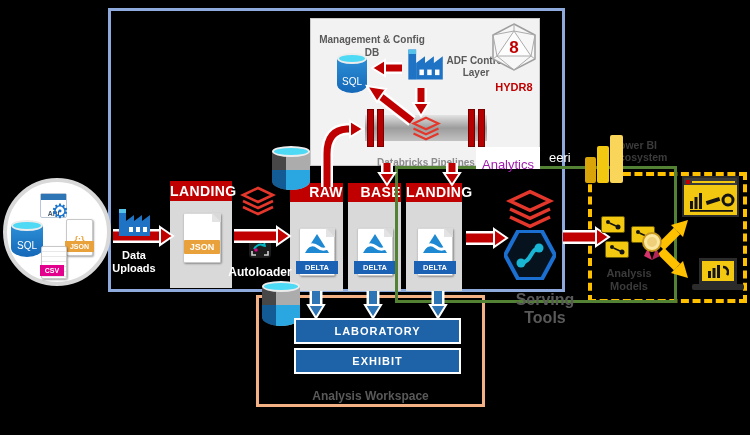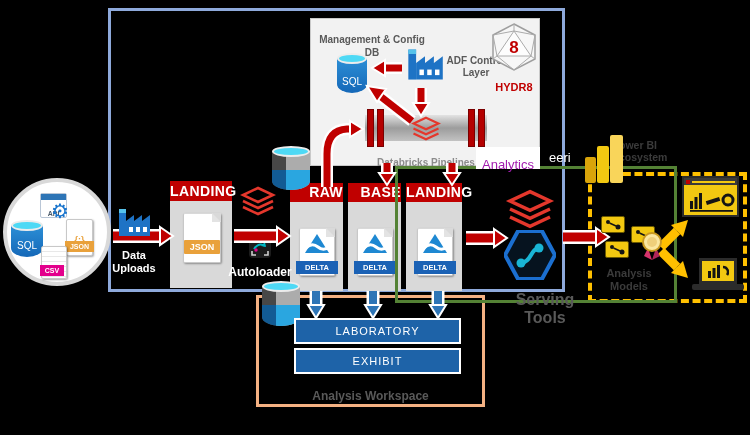--- a/index.html
+++ b/index.html
@@ -28,21 +28,21 @@
   .cyl{position:absolute;}
   .cyl .cyl-top{position:absolute;left:0;right:0;top:0;height:11px;border-radius:50%;background:#4ED9F5;border:2px solid #ECECEC;box-sizing:border-box;}
   .cyl .cyl-body{position:absolute;left:0;right:0;top:5px;bottom:0;border-radius:0 0 50% 50%/0 0 9px 9px;}
   .sql-body{background:linear-gradient(180deg,#2C8FD6 0%,#1568B8 100%);}
   .sql-txt{position:absolute;left:0;right:0;bottom:6px;color:#fff;font-weight:normal;text-align:center;}
   .adls-body{background:linear-gradient(90deg,#474747 0 38%,#ACACAC 38% 100%);}
   .adls-wave{position:absolute;left:0;right:0;bottom:0;height:46%;border-radius:0 0 50% 50%/0 0 9px 9px;
              background:linear-gradient(90deg,#125B94 0 38%,#2AA6E0 38% 100%);}
   
   .bluebar{position:absolute;left:294px;width:167px;height:26px;background:#1E63A8;border:2px solid #fff;
-           box-sizing:border-box;color:#fff;font-weight:normal;font-size:11px;letter-spacing:1px;
+           box-sizing:border-box;color:#fff;font-weight:bold;font-size:11px;letter-spacing:1px;
            text-align:center;line-height:22px;z-index:22;}
   .ds-icon{position:absolute;width:22px;height:15px;background:#F2C811;border:1px solid #6b5900;border-radius:2px;z-index:45;}
   svg{display:block;}
   #arrows{position:absolute;left:0;top:0;z-index:40;pointer-events:none;}
   .aw{stroke:#fff;stroke-width:14;fill:none;}
   .ar{stroke:#C00000;stroke-width:9;fill:none;}
   .aw2{stroke:#fff;stroke-width:12;fill:none;}
   .ar2{stroke:#C00000;stroke-width:7;fill:none;}
   .ah{fill:#C00000;stroke:#fff;stroke-width:2;}
   .bw{stroke:#fff;stroke-width:13;fill:none;}

